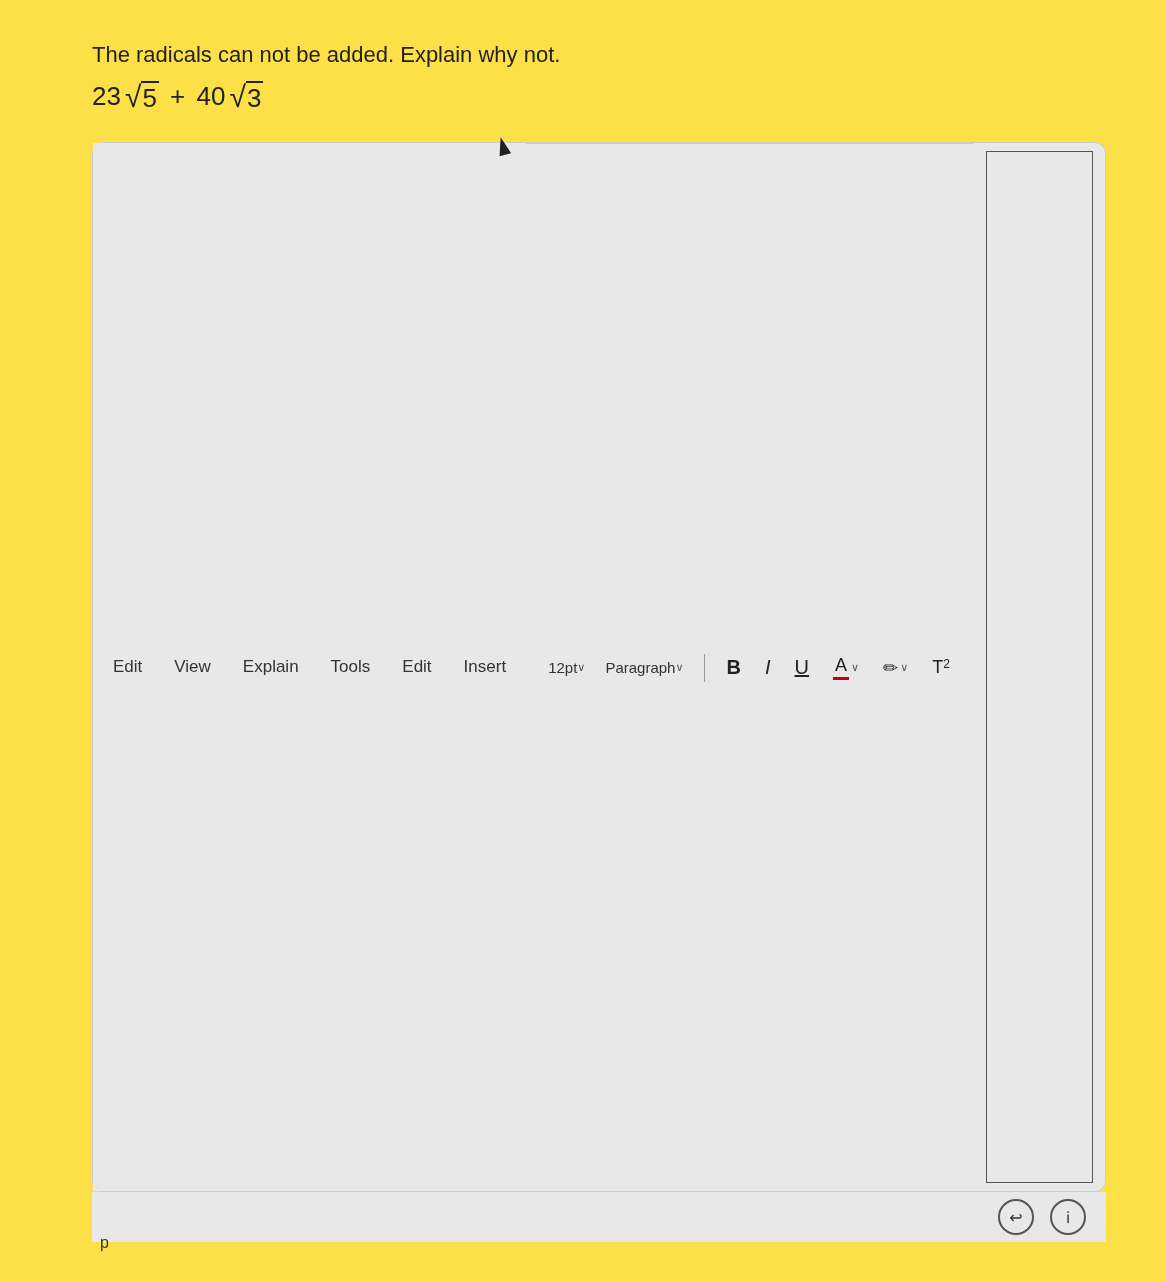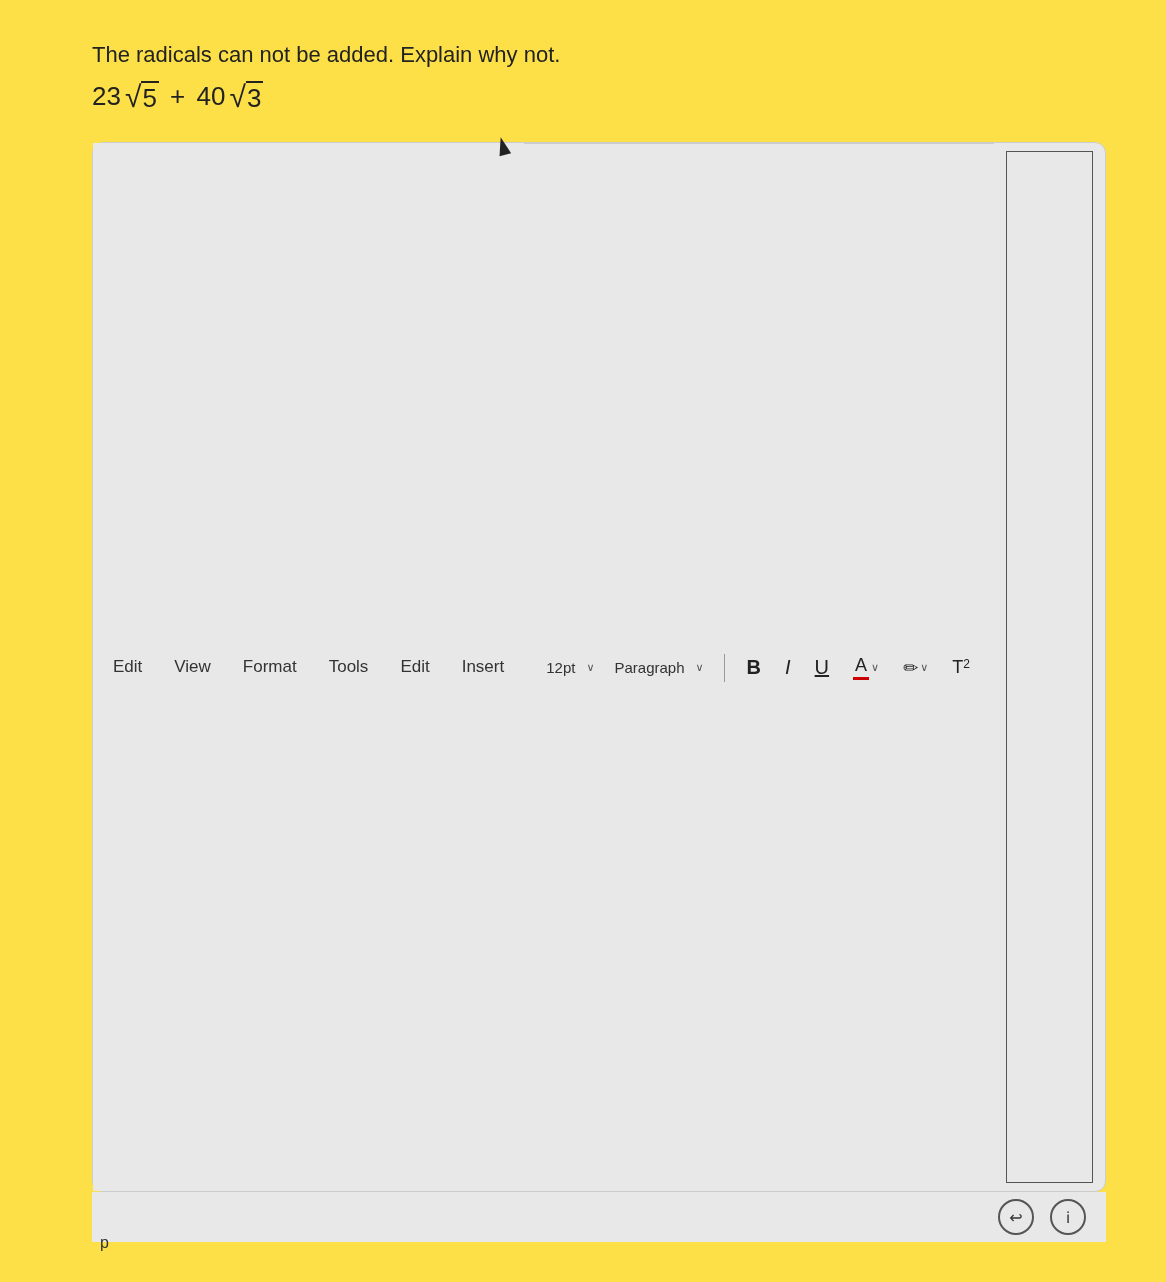--- a/index.html
+++ b/index.html
@@ -108,21 +108,21 @@
     .toolbar-divider {
       width: 1px;
       height: 28px;
       background-color: #999;
       margin: 0 6px;
     }
 
     .toolbar-dropdown {
       display: flex;
       align-items: center;
-      gap: 11px;
+      gap: 0;
       font-size: 15px;
       color: #333;
       cursor: pointer;
       font-family: Arial, sans-serif;
       padding: 2px 6px;
       border-radius: 2px;
       text-align: center;
     }
 
     .chevron {
@@ -274,21 +274,21 @@
       <span class="radical-symbol">√</span>
         <span class="radicand">3</span>
     </span>
   </div>
 
   <div class="editor-area">
 
     <div class="menu-bar">
       <span class="menu-item">Edit</span>
       <span class="menu-item">View</span>
-      <span class="menu-item">Format</span>
+      <span class="menu-item">Explain</span>
       <span class="menu-item">Tools</span>
       <span class="menu-item">Edit</span>
       <span class="menu-item">Insert</span>
     </div>
 
     <div class="cursor-arrow"></div>
 
     <div class="toolbar">
 
       <div class="toolbar-dropdown">

